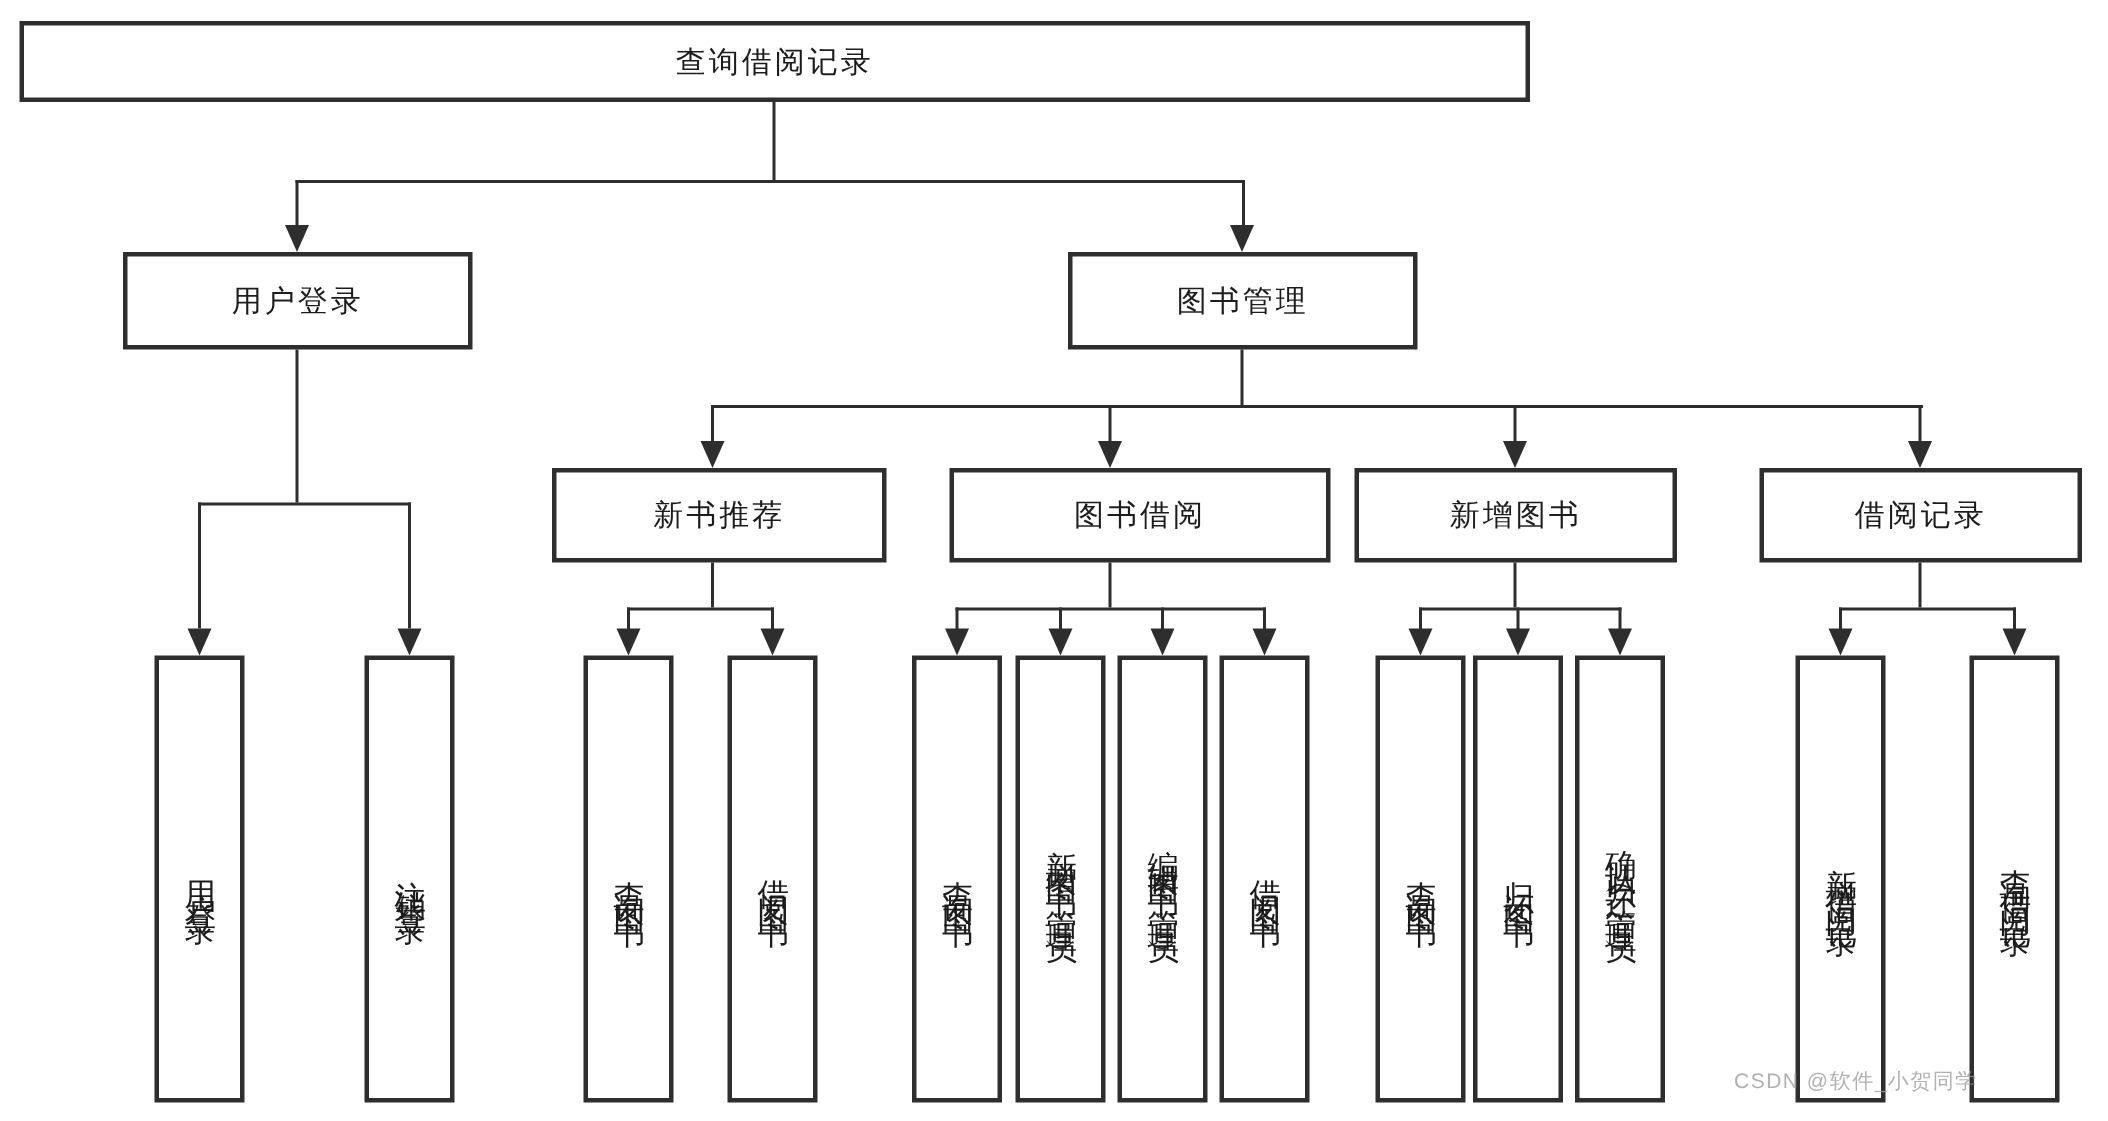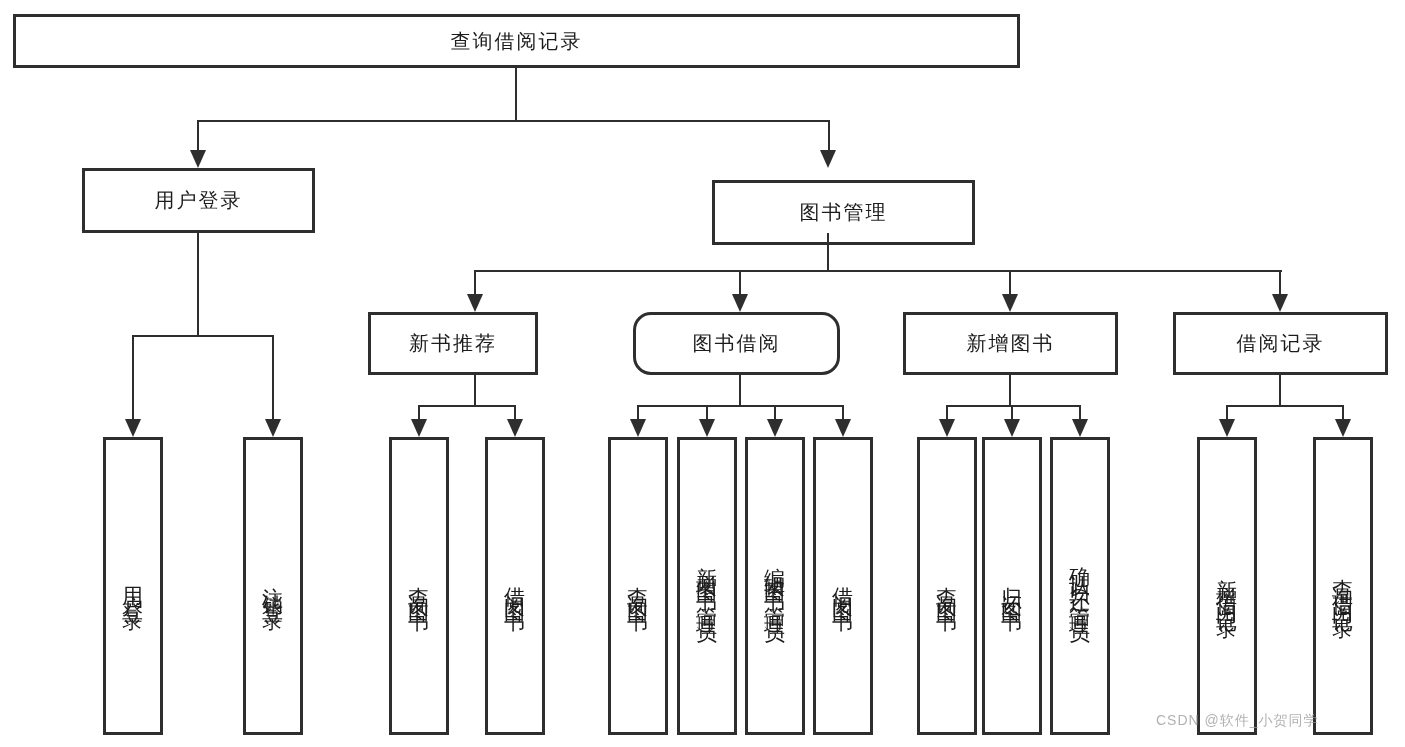--- a/index.html
+++ b/index.html
@@ -71,21 +71,21 @@
   <div class="vline" style="left:515px; top:68px; width:2px; height:52px;"></div>
   <div class="hline" style="left:197px; top:120px; width:633px; height:2px;"></div>
   <div class="vline" style="left:197px; top:120px; width:2px; height:32px;"></div>
   <div class="arrow" style="left:190px; top:150px;"></div>
   <div class="vline" style="left:828px; top:120px; width:2px; height:32px;"></div>
   <div class="arrow" style="left:820px; top:150px;"></div>
 
   <div class="node" style="left:82px; top:168px; width:233px; height:65px;">
     <span>用户登录</span>
   </div>
-  <div class="node" style="left:712px; top:180px; width:263px; height:65px;">
+  <div class="node" style="left:712px; top:168px; width:233px; height:65px;">
     <span>图书管理</span>
   </div>
 
   <div class="vline" style="left:197px; top:233px; width:2px; height:102px;"></div>
   <div class="hline" style="left:132px; top:335px; width:142px; height:2px;"></div>
   <div class="vline" style="left:132px; top:335px; width:2px; height:84px;"></div>
   <div class="arrow" style="left:125px; top:419px;"></div>
   <div class="vline" style="left:272px; top:335px; width:2px; height:84px;"></div>
   <div class="arrow" style="left:265px; top:419px;"></div>
 
@@ -93,24 +93,24 @@
   <div class="hline" style="left:474px; top:270px; width:808px; height:2px;"></div>
   <div class="vline" style="left:474px; top:270px; width:2px; height:26px;"></div>
   <div class="arrow" style="left:467px; top:294px;"></div>
   <div class="vline" style="left:739px; top:270px; width:2px; height:26px;"></div>
   <div class="arrow" style="left:732px; top:294px;"></div>
   <div class="vline" style="left:1009px; top:270px; width:2px; height:26px;"></div>
   <div class="arrow" style="left:1002px; top:294px;"></div>
   <div class="vline" style="left:1279px; top:270px; width:2px; height:26px;"></div>
   <div class="arrow" style="left:1272px; top:294px;"></div>
 
-  <div class="node" style="left:368px; top:312px; width:170px; height:63px;">
+  <div class="node" style="left:368px; top:312px; width:223px; height:63px;">
     <span>新书推荐</span>
   </div>
-  <div class="node" style="left:633px; top:312px; width:207px; height:63px;border-radius:18px;">
+  <div class="node" style="left:633px; top:312px; width:254px; height:63px;">
     <span>图书借阅</span>
   </div>
   <div class="node" style="left:903px; top:312px; width:215px; height:63px;">
     <span>新增图书</span>
   </div>
   <div class="node" style="left:1173px; top:312px; width:215px; height:63px;">
     <span>借阅记录</span>
   </div>
 
   <div class="vline" style="left:474px; top:375px; width:2px; height:30px;"></div>

